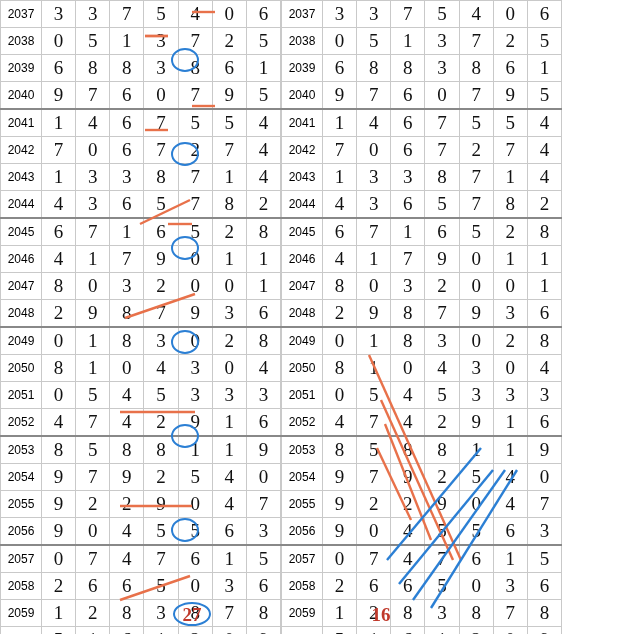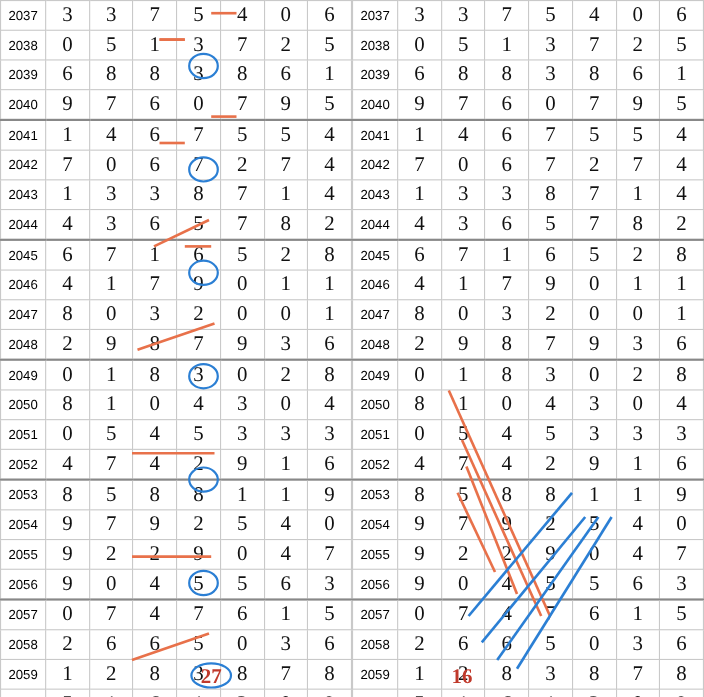--- a/index.html
+++ b/index.html
@@ -1,18 +1,18 @@
 <!DOCTYPE html>
 <html><head>
 <meta charset="utf-8">
 <style>
   html,body{margin:0;padding:0;background:#ffffff;}
   body{width:640px;height:634px;font-family:"Liberation Serif",serif;}
   .wrap{position:relative;width:640px;height:634px;box-sizing:border-box;padding:0;}
-  .panes{display:flex;width:640px;height:634px;}
+  .panes{display:flex;width:562px;height:634px;}
   .pane{position:relative;width:320px;height:634px;box-sizing:border-box;}
   table.grid{border-collapse:collapse;width:100%;height:100%;table-layout:fixed;}
   table.grid td{
     border:1px solid #c9c9c9;
     text-align:center;
     vertical-align:middle;
     font-size:19px;
     color:#111;
     padding:0;
     height:26px;

